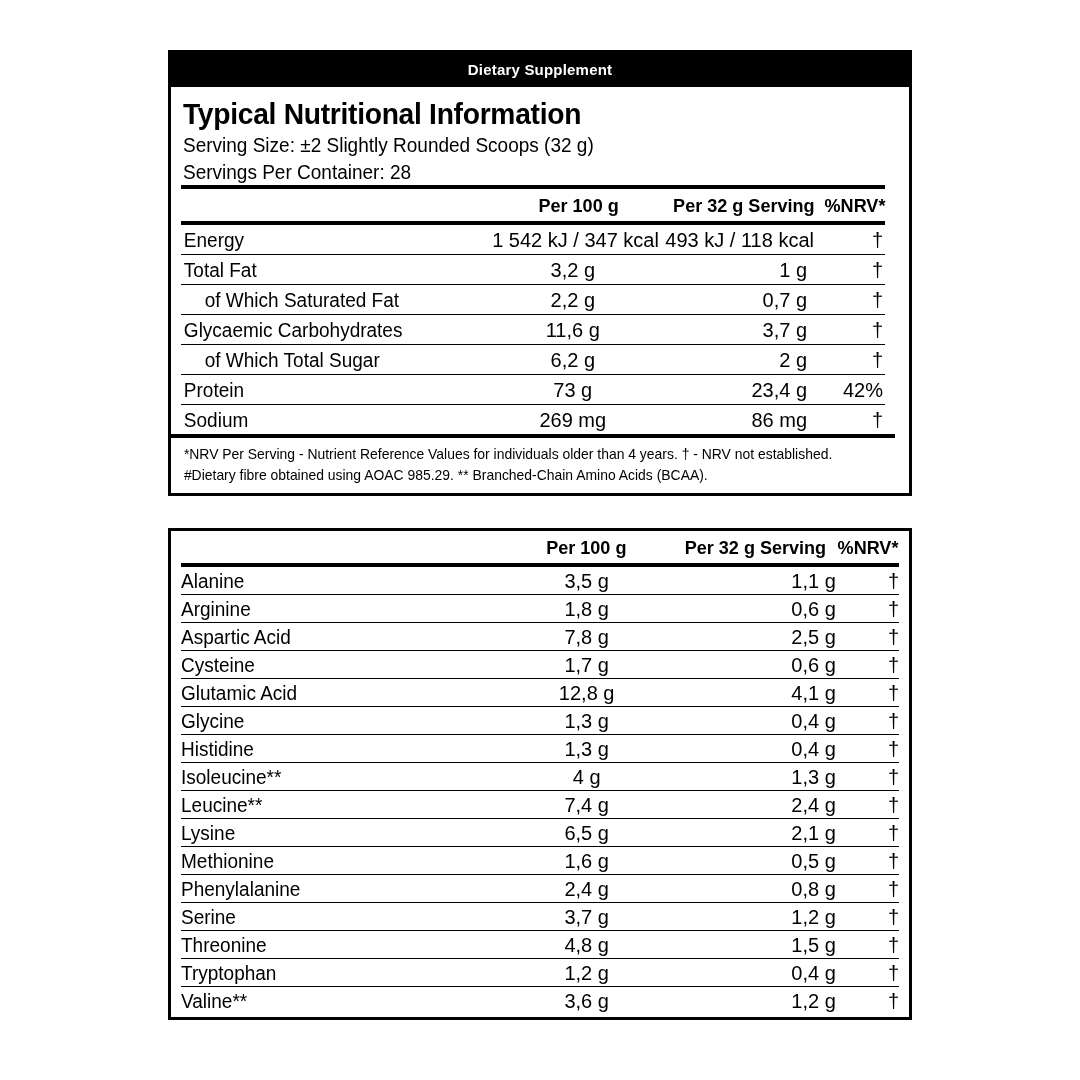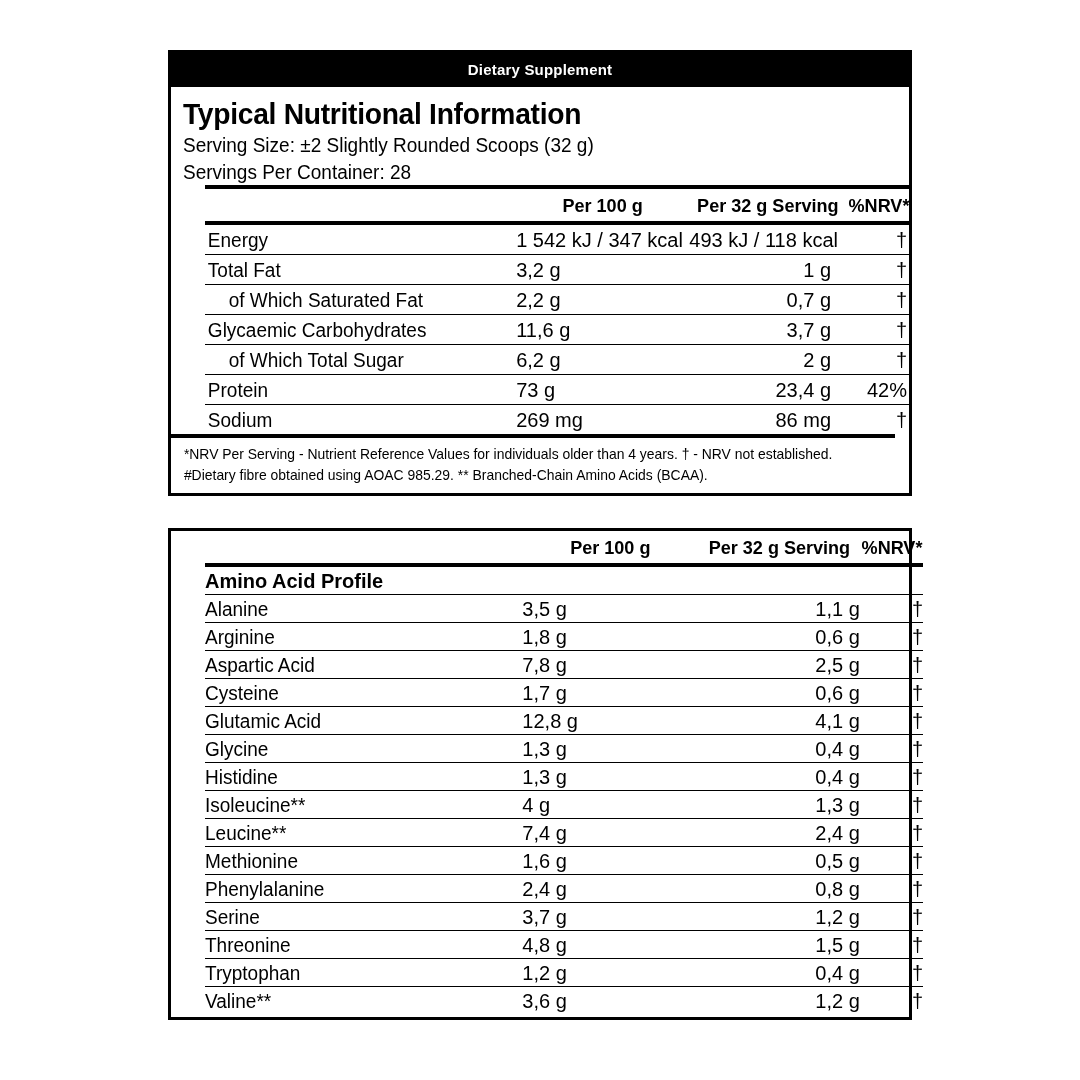--- a/index.html
+++ b/index.html
@@ -50,21 +50,20 @@
     transform:scaleX(.95);
     transform-origin:left center;
     white-space:nowrap;
   }
 
   
   table{
     width:100%;
     border-collapse:collapse;
     table-layout:fixed;
-    margin-left:24px;
   }
   col.c-name{width:44.2%;}
   col.c-100{width:24.6%;}
   col.c-serv{width:22.4%;}
   col.c-nrv{width:8.8%;}
 
   th,td{
     padding:0;
     font-size:20px;
     line-height:1;
@@ -91,21 +90,21 @@
     border-bottom:1.6px solid #000;
   }
   tbody tr:last-child td{border-bottom:none;}
 
   td.n{
     text-align:left;
     padding-left:3px;
     transform:scaleX(.95);
     transform-origin:left center;
   }
-  td.v{text-align:left;padding-right:12px;}
+  td.v{text-align:center;padding-right:12px;}
   td.v2{text-align:right;padding-right:16px;}
   td.nrv{text-align:right;padding-right:2px;}
   tr.sub td.n{padding-left:25px;}
   tr.section td{
     font-weight:bold;
     padding:6px 0 4px 3px;
     border-bottom:1.6px solid #000;
   }
 
   
@@ -224,23 +223,20 @@
         </colgroup>
         <thead>
           <tr class="rule-dbl-b">
             <th class="h-name"></th>
             <th>Per 100 g</th>
             <th>Per 32 g Serving</th>
             <th class="h-nrv">%NRV*</th>
           </tr>
         </thead>
         <tbody id="amino-body">
-            <tr class="section">
-              <td colspan="4">Amino Acid Profile</td>
-            </tr>
             <tr>
               <td class="n">Alanine</td>
               <td class="v">3,5 g</td>
               <td class="v2">1,1 g</td>
               <td class="nrv"><span class="dagger">†</span></td>
             </tr>
             <tr>
               <td class="n">Arginine</td>
               <td class="v">1,8 g</td>
               <td class="v2">0,6 g</td>
@@ -282,20 +278,26 @@
               <td class="v2">1,3 g</td>
               <td class="nrv"><span class="dagger">†</span></td>
             </tr>
             <tr>
               <td class="n">Leucine**</td>
               <td class="v">7,4 g</td>
               <td class="v2">2,4 g</td>
               <td class="nrv"><span class="dagger">†</span></td>
             </tr>
             <tr>
+              <td class="n">Lysine</td>
+              <td class="v">6,5 g</td>
+              <td class="v2">2,1 g</td>
+              <td class="nrv"><span class="dagger">†</span></td>
+            </tr>
+            <tr>
               <td class="n">Methionine</td>
               <td class="v">1,6 g</td>
               <td class="v2">0,5 g</td>
               <td class="nrv"><span class="dagger">†</span></td>
             </tr>
             <tr>
               <td class="n">Phenylalanine</td>
               <td class="v">2,4 g</td>
               <td class="v2">0,8 g</td>
               <td class="nrv"><span class="dagger">†</span></td>

